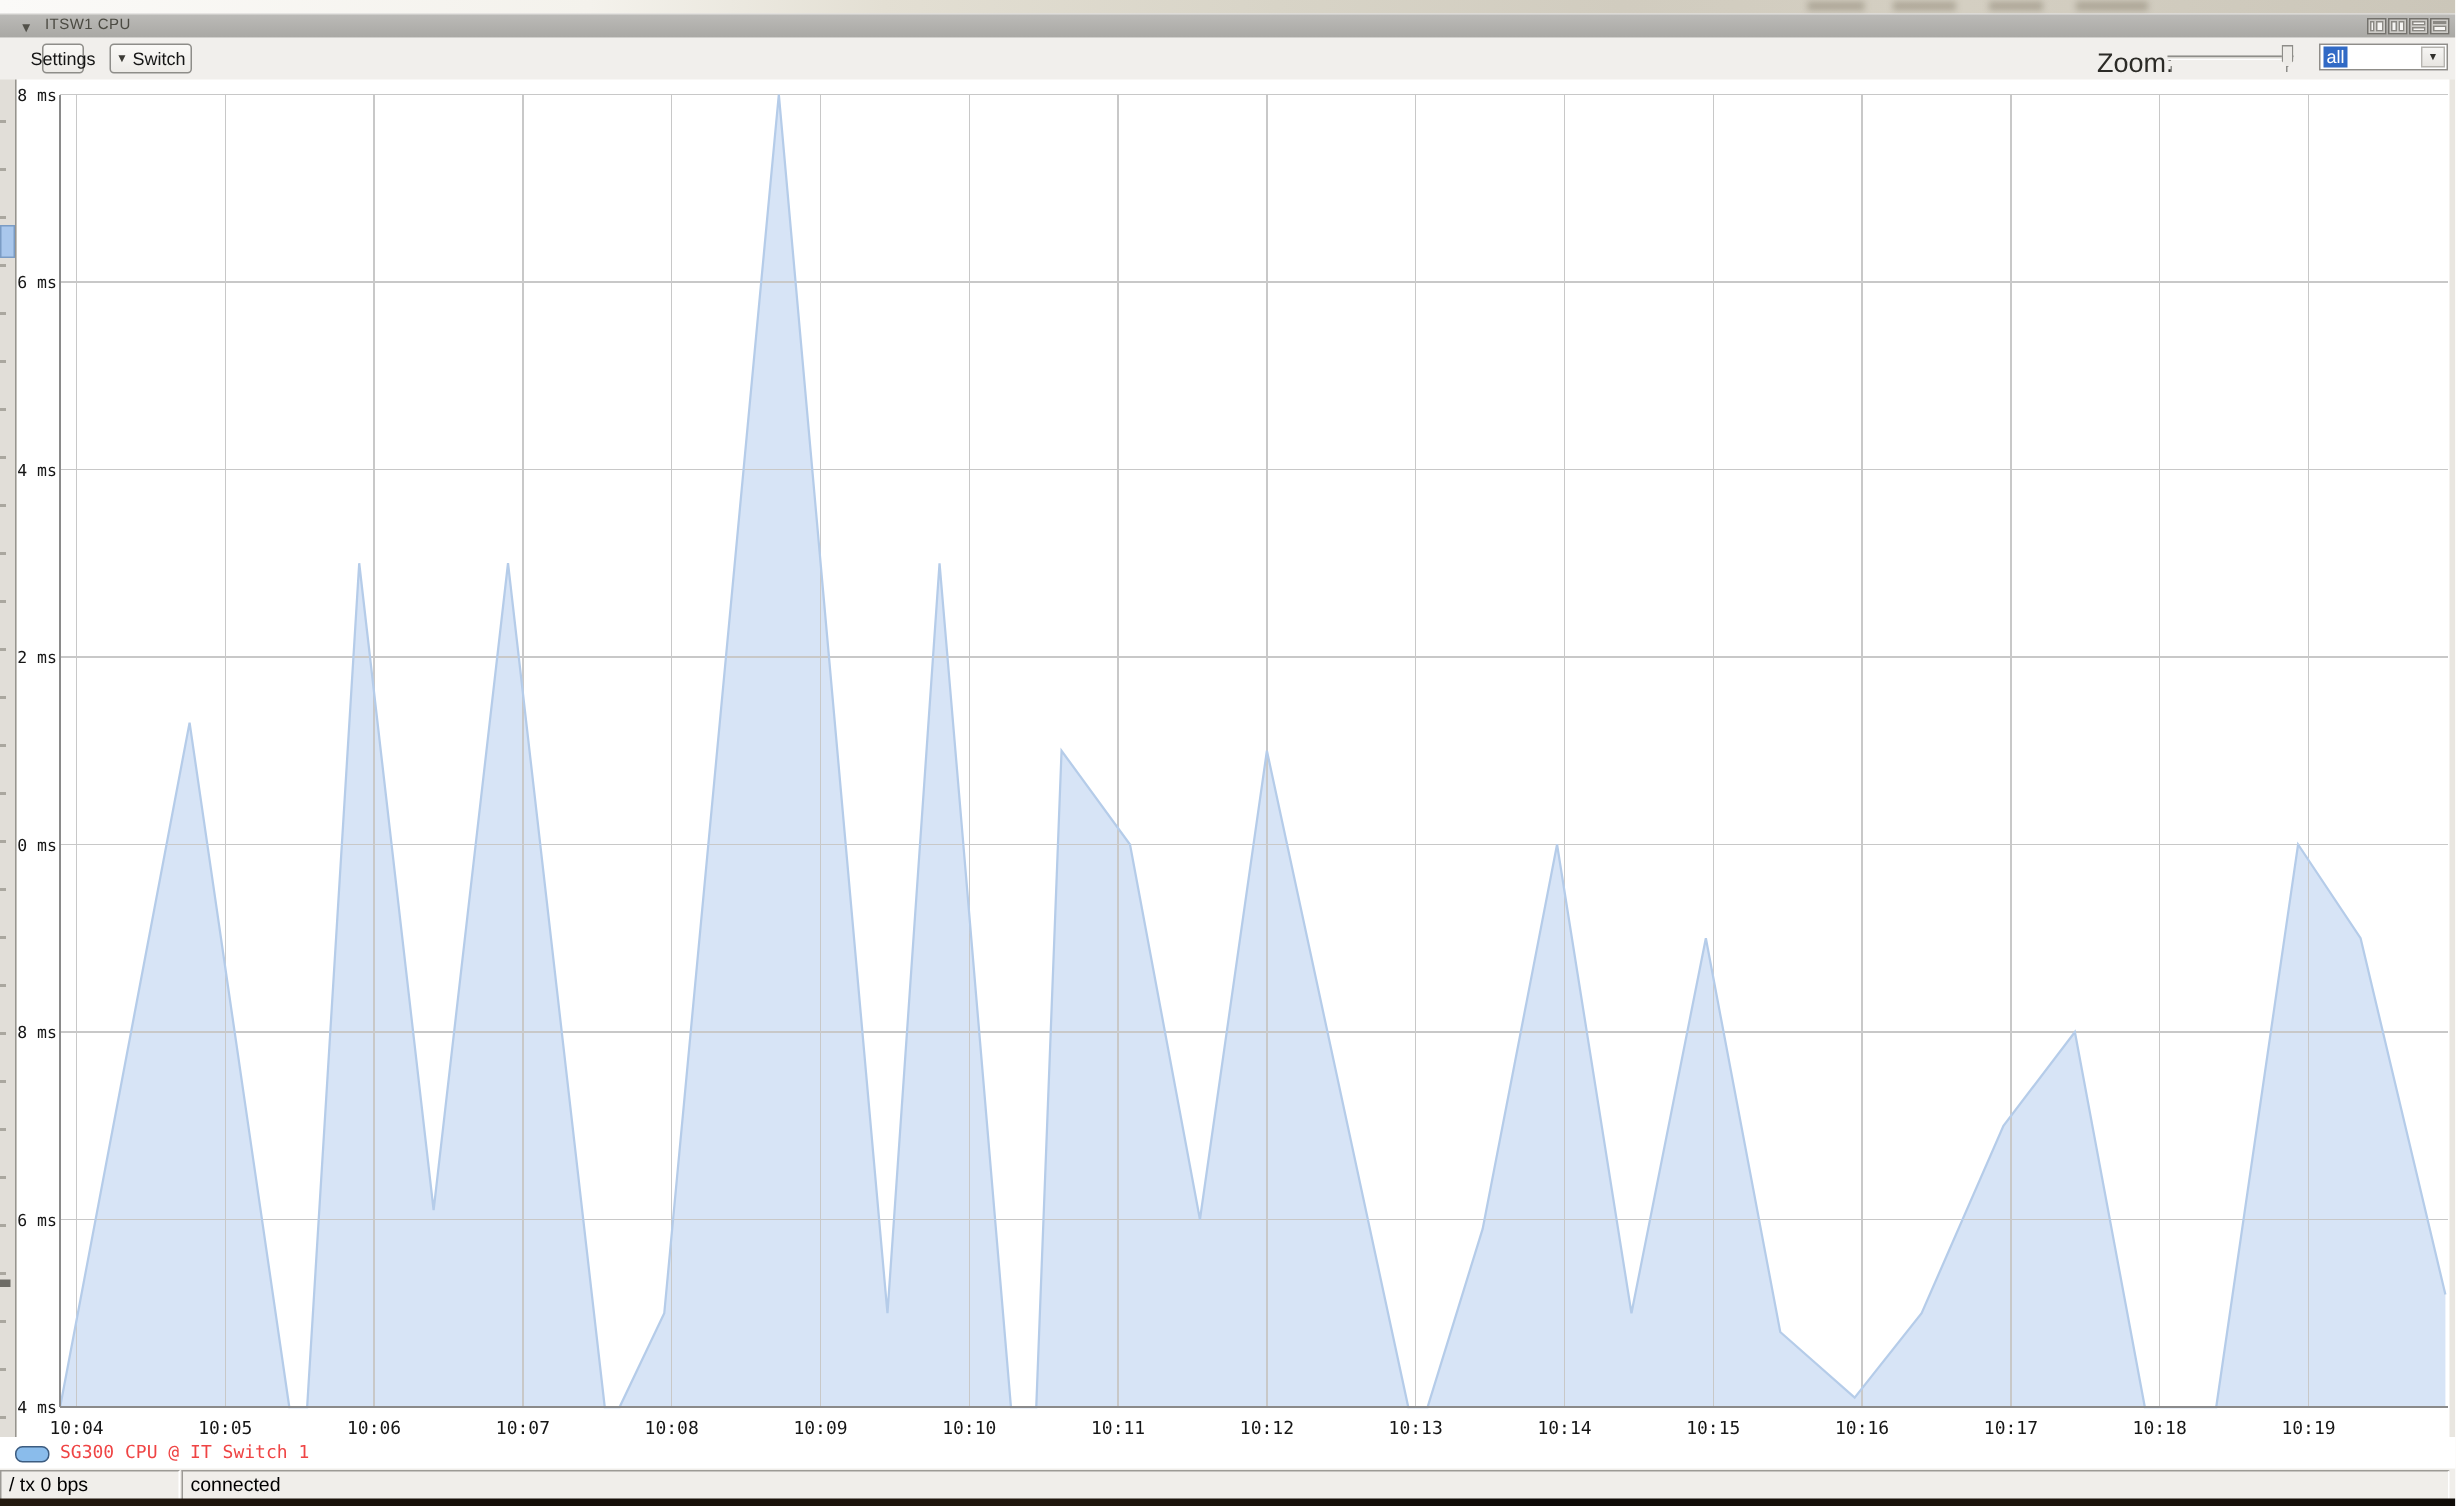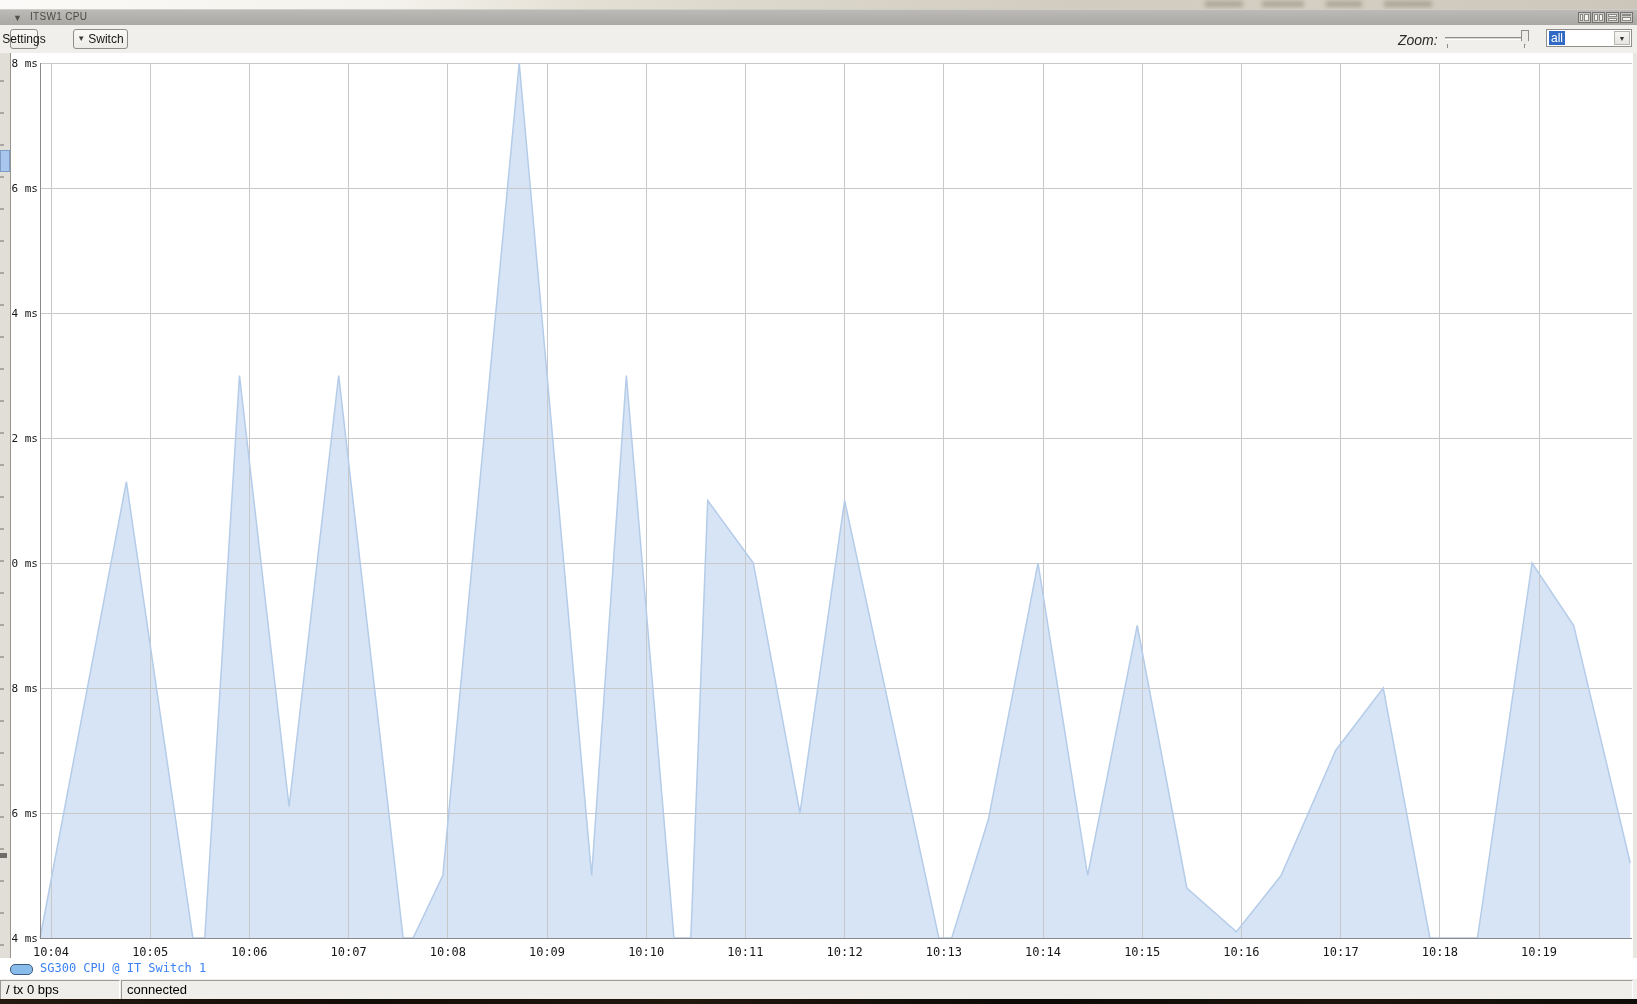--- a/index.html
+++ b/index.html
@@ -18,24 +18,24 @@
   .collapse-caret { position:absolute; left:13px; top:2px; font-size:9px; color:#52514a; line-height:12px; }
   .title-text { position:absolute; left:30px; top:1px; font-size:10px; color:#4b4a42; letter-spacing:.3px; }
   .win-btns { position:absolute; right:4px; top:2px; display:flex; gap:1px; }
   .win-btn { width:13px; height:11px; border:1px solid #74726d; background:#cccac6; position:relative; }
   .pane { position:absolute; background:#f6f5f3; border:1px solid #8b8984; }
   
   .toolbar { position:absolute; left:0; top:25px; width:1637px; height:28px; background:#f1efec; z-index:3; }
   .tbtn { position:absolute; top:4px; height:20px; border:1px solid #8e8d89; border-radius:3px;
     background:linear-gradient(#faf9f7,#edebe7); font-size:12px; color:#151515;
     display:flex; align-items:center; justify-content:center; }
-  .tbtn-settings { left:10px; width:28px;text-align:right; }
+  .tbtn-settings { left:28px; width:28px;text-align:right; }
   .tbtn-export { left:73px; width:55px; }
   .mini-caret { font-size:8px; color:#3c3b36; margin-right:3px; line-height:8px; }
-  .zoom-label { position:absolute; left:1398px; top:7px; font-size:14px; color:#2c2b27;font-style:italic; }
+  .zoom-label { position:absolute; left:1398px; top:7px; font-size:18px; color:#2c2b27; }
   .slider-groove { position:absolute; left:1445px; top:12px; width:84px; height:3px;
     background:#d8d6d1; border-top:1px solid #8e8d89; border-bottom:1px solid #ffffff; }
   .slider-thumb { position:absolute; left:1521px; top:5px; width:8px; height:15px;
     background:#edebe7; border:1px solid #8e8d89;
     clip-path:polygon(0 0,100% 0,100% 70%,50% 100%,0 70%); }
   .slider-tick { position:absolute; top:19px; width:1px; height:4px; background:#8e8d89; }
   .combo { position:absolute; left:1546px; top:4px; width:86px; height:18px; background:#ffffff; border:1px solid #8f8d89; }
   .combo-value { position:absolute; left:2px; top:1px; font-size:12px; line-height:14px; background:#316ac5; color:#ffffff; padding:0 2px; }
   .combo-btn { position:absolute; right:1px; top:1px; width:16px; height:14px;
     background:linear-gradient(#f6f5f3,#e7e5e1); border:1px solid #b6b4af;
@@ -50,21 +50,21 @@
   .right-strip { position:absolute; left:1633px; top:25px; width:4px; height:974px; background:#e9e6e0; z-index:2; }
   
   #chart-svg { position:absolute; left:0; top:0; z-index:1; }
   #chart-svg text { font-family:"DejaVu Sans Mono", monospace; fill:#161616; }
   #chart-svg text.ytick { font-size:11px; }
   #chart-svg text.xtick { font-size:12px; }
   
   .legend-row { position:absolute; left:0; top:958px; width:1637px; height:20px; background:#ffffff; z-index:2; }
   .legend-pill { position:absolute; left:10px; top:6px; width:23px; height:11px; border-radius:5px;
     background:#8abceb; border:1.5px solid #3c5c80; }
-  .legend-label { position:absolute; left:40px; top:3px; font-family:"DejaVu Sans Mono", monospace; font-size:12px; color:#3b82f6; }
+  .legend-label { position:absolute; left:40px; top:3px; font-family:"DejaVu Sans Mono", monospace; font-size:12px; color:#ef4444; }
   
   .statusbar { position:absolute; left:0; top:978px; width:1637px; height:21px; background:#f0eeea;
     border-top:1px solid #ffffff; z-index:3; }
   .status-cell { position:absolute; top:1px; height:36px; font-size:13px; color:#000;
     border:1px solid; border-color:#9c9a95 #ffffff #ffffff #9c9a95; padding:1px 5px; background:#f0eeea; }
   .status-cell-tx { left:0; width:120px; }
   .status-cell-conn { left:121px; width:1512px; }
   .dark-band { position:absolute; left:0; top:999px; width:1637px; height:5px; z-index:4;
     background:linear-gradient(90deg,#241a10,#130d07 22%,#21180e 42%,#0c0906 63%,#1d150c 82%,#0f0b07); }
 </style>

